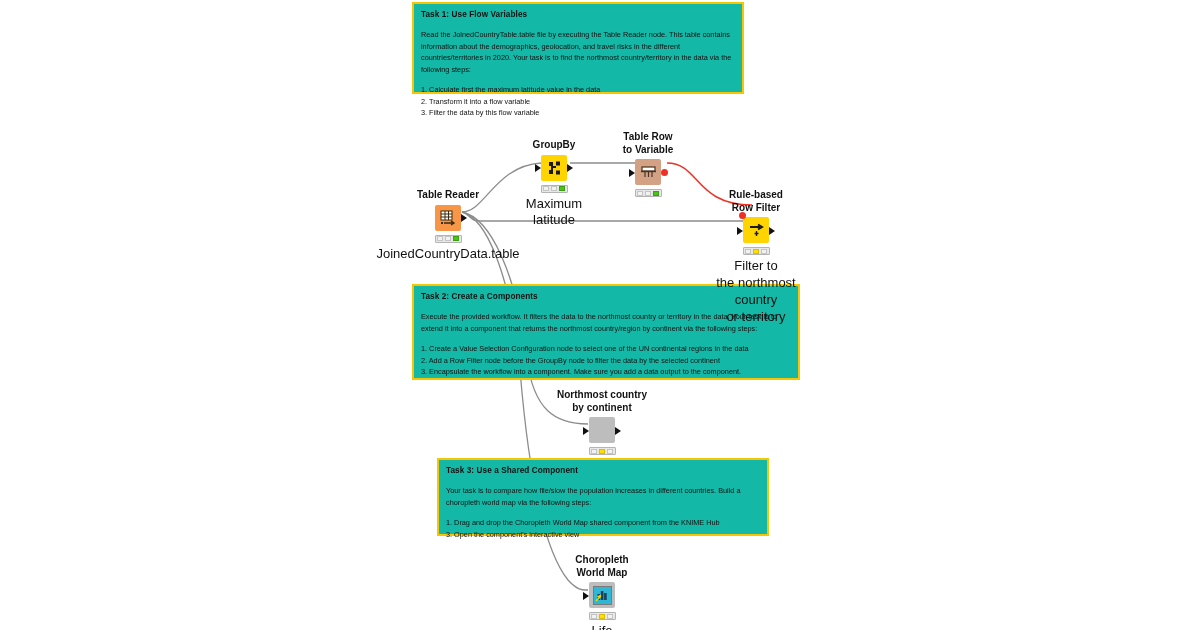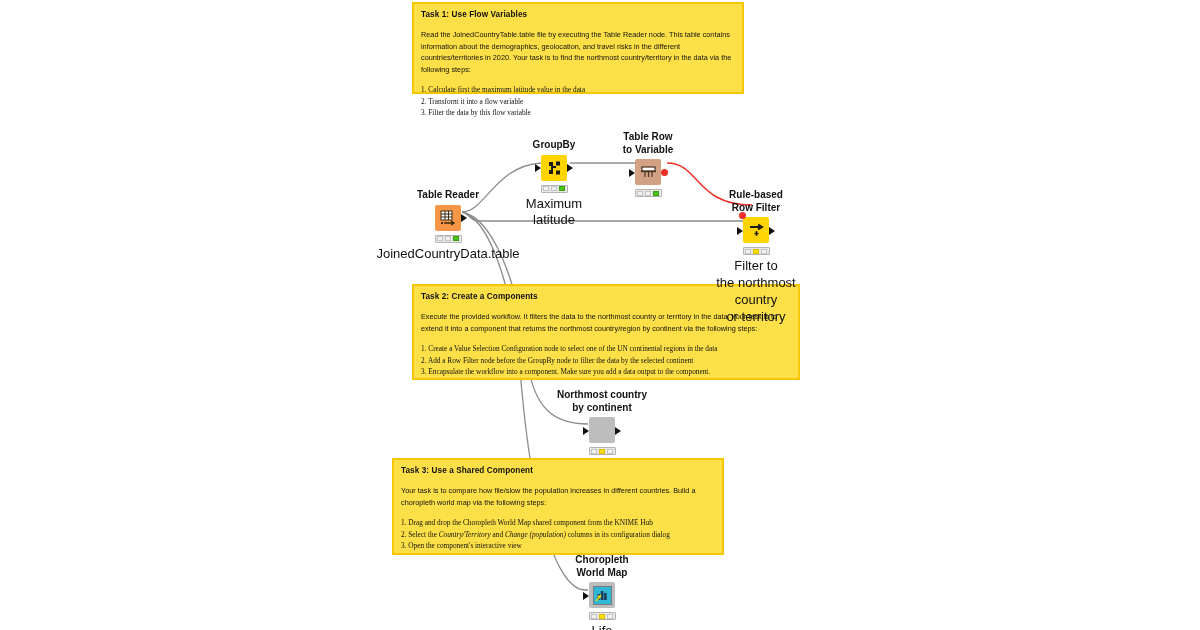--- a/index.html
+++ b/index.html
@@ -20,21 +20,21 @@
     position: absolute;
     inset: 0;
     width: 1200px;
     height: 630px;
   }
 
   
   .task-box {
     position: absolute;
     border: 2px solid #F7C600;
-    background: #fde047;
+    background: #14b8a6;
     box-sizing: border-box;
     padding: 6px 7px 7px 7px;
   }
   .task-title {
     font-size: 8.2px;
     font-weight: bold;
     color: #111;
     line-height: 1.25;
     margin: 0 0 9px 0;
     letter-spacing: 0.01em;
@@ -43,28 +43,27 @@
     font-size: 7.3px;
     line-height: 1.58;
     margin: 0 0 9px 0;
     color: #111;
   }
   .task-step {
     font-size: 7.3px;
     line-height: 1.55;
     color: #111;
     white-space: nowrap;
-    font-family: Liberation Serif, serif;
   }
   .task-steps { margin: 0; }
   .ital { font-style: italic; }
 
   #task1 { left: 412px; top: 2px;   width: 332px; height: 92px; }
   #task2 { left: 412px; top: 284px; width: 388px; height: 96px; }
-  #task3 { left: 392px; top: 458px; width: 332px; height: 97px; }
+  #task3 { left: 437px; top: 458px; width: 332px; height: 78px; }
 
   
   #edges {
     position: absolute;
     left: 0; top: 0;
     width: 1200px;
     height: 630px;
     pointer-events: none;
   }
 
@@ -217,23 +216,20 @@
       <div class="task-step">2. Add a Row Filter node before the GroupBy node to filter the data by the selected continent</div>
       <div class="task-step">3. Encapsulate the workflow into a component. Make sure you add a data output to the component.</div>
     </div>
   </div>
 
   <div class="task-box" id="task3">
     <div class="task-title">Task 3: Use a Shared Component</div>
     <div class="task-para">Your task is to compare how file/slow the population increases in different countries. Build a choropleth world map via the following steps:</div>
     <div class="task-steps">
       <div class="task-step">1. Drag and drop the Choropleth World Map shared component from the KNIME Hub</div>
-      <div class="task-step">
-        <span>2. Select the </span><span class="ital">Country/Territory</span><span> and </span><span class="ital">Change (population)</span><span>   columns in its configuration dialog</span>
-      </div>
       <div class="task-step">3. Open the component's interactive view</div>
     </div>
   </div>
 
   <div class="node" id="node-table-reader">
     <div class="node-title">Table Reader</div>
     <div class="node-body">
       <div class="node-icon orange">
         <svg width="17" height="17" viewBox="0 0 17 17">
           <rect x="1" y="2" width="11" height="9" fill="#ffffff" stroke="#3a2a10" stroke-width="1"></rect>

